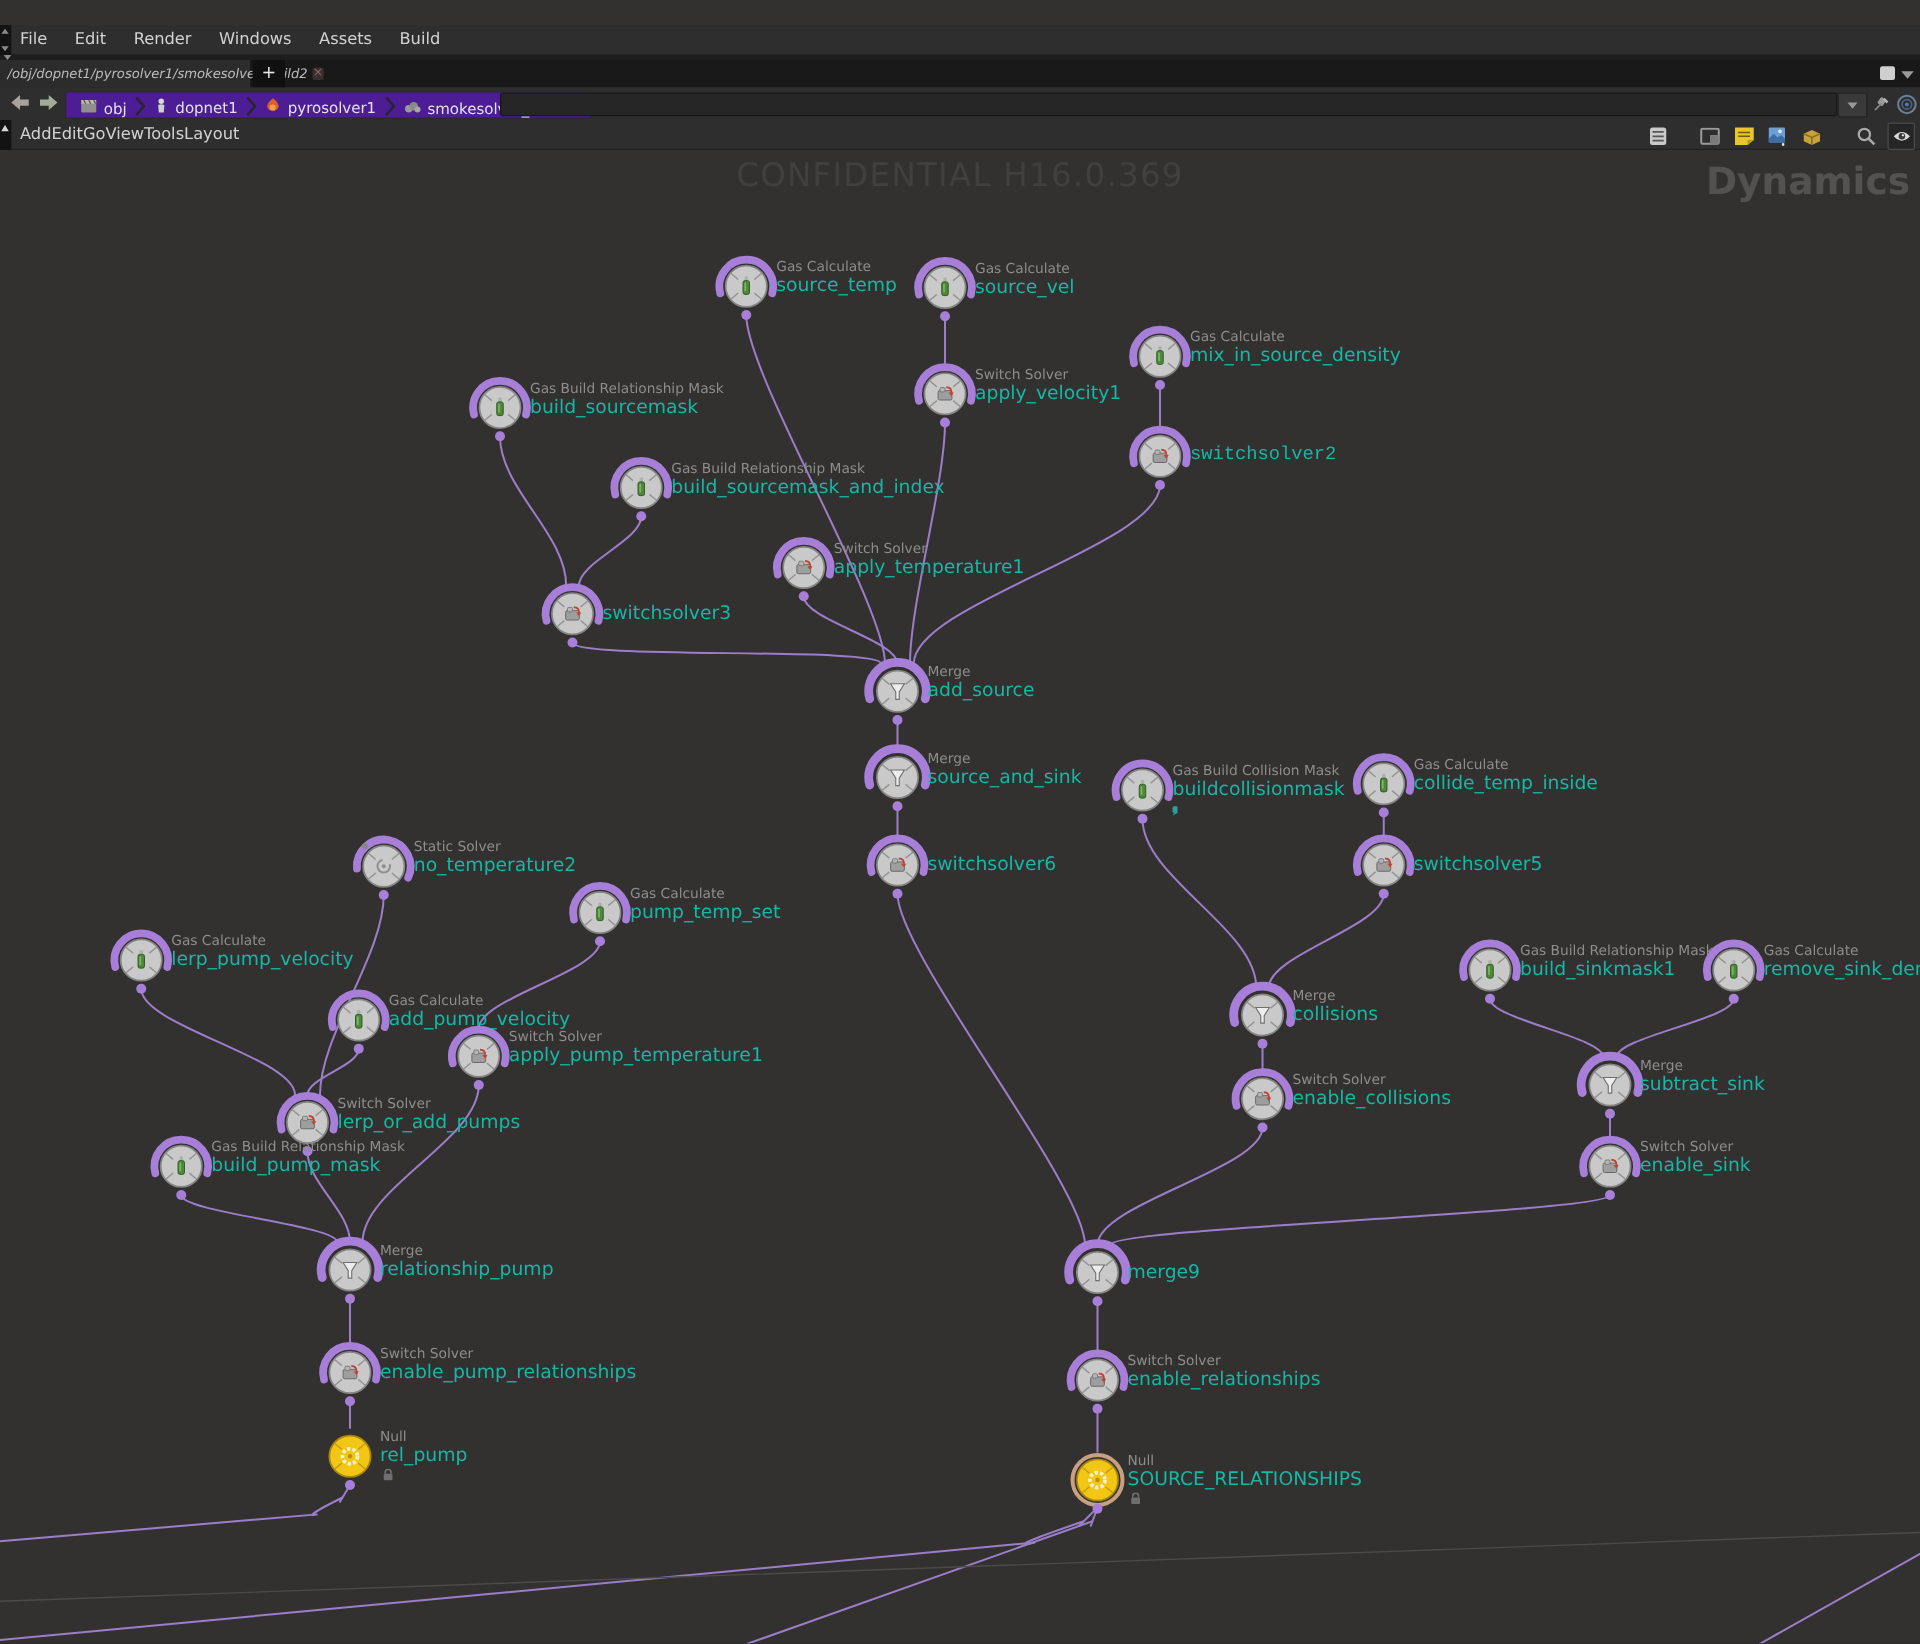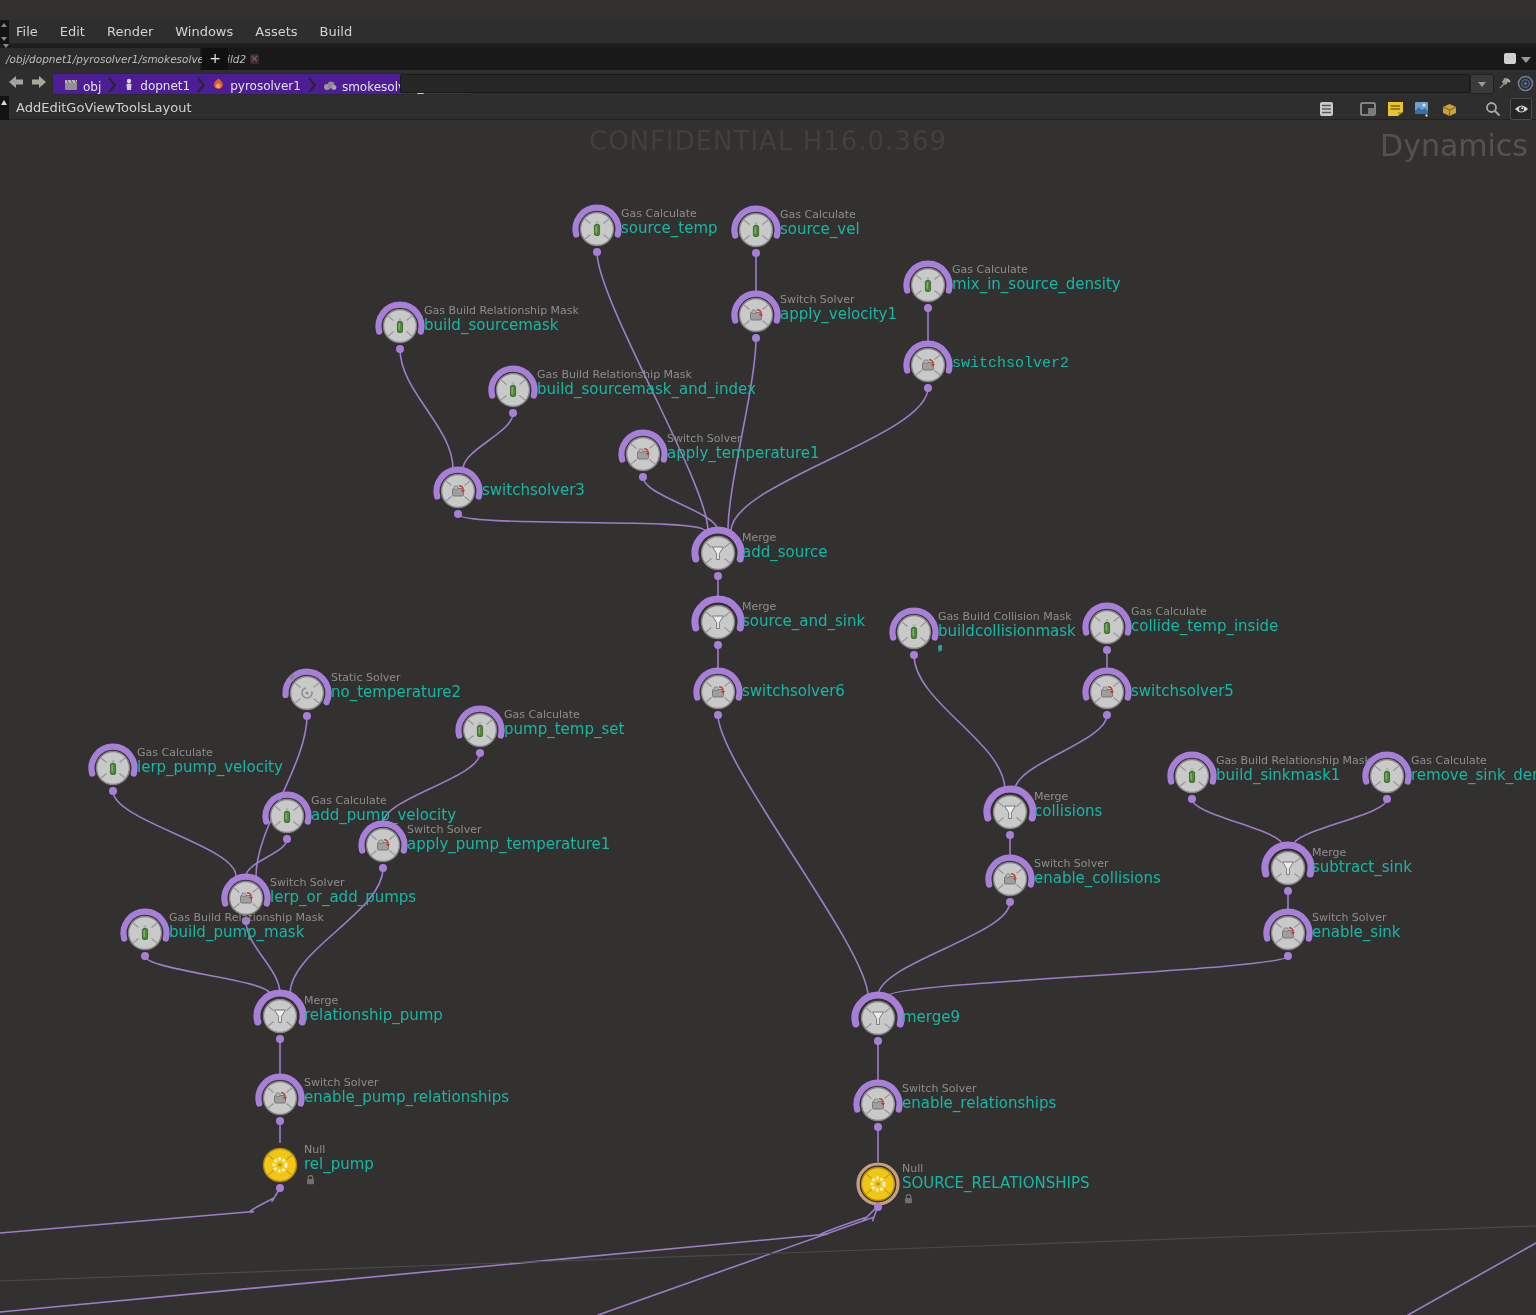--- a/index.html
+++ b/index.html
@@ -49,21 +49,21 @@
   
   .nettoolbar{position:absolute;left:0;top:96px;width:1536px;height:24px;background:#2e2e2e;
        border-bottom:1px solid #222;display:flex;align-items:center;padding-left:16px;
        box-sizing:border-box;z-index:50;}
   .nt-icons{position:absolute;right:4px;top:2px;display:flex;gap:7px;align-items:center;}
   .nt-icons .iconbtn{position:relative;width:20px;height:20px;}
   
   .canvas{position:absolute;left:0;top:120px;width:1536px;height:1195px;overflow:hidden;background:#333130;}
   .wm-center{position:absolute;left:0;top:6px;width:100%;text-align:center;font-size:26px;
        color:rgba(200,200,190,0.10);letter-spacing:1px;}
-  .wm-corner{position:absolute;right:8px;top:8px;font-size:30px;font-weight:normal;color:rgba(255,255,255,0.16);}
+  .wm-corner{position:absolute;right:8px;top:8px;font-size:30px;font-weight:bold;color:rgba(255,255,255,0.16);}
   #wires{position:absolute;left:0;top:0;}
   .node{position:absolute;width:56px;height:56px;}
   .node svg{display:block;}
   .nlabels{position:absolute;white-space:nowrap;}
   .ntype{position:absolute;top:0;left:0;font-size:11px;color:#8d8d8d;}
   .nname{position:absolute;top:12px;left:0;font-size:15px;color:#14b8a6;}
   .nlock{position:absolute;top:32px;left:2px;}
 </style>
 </head>
 <body>

